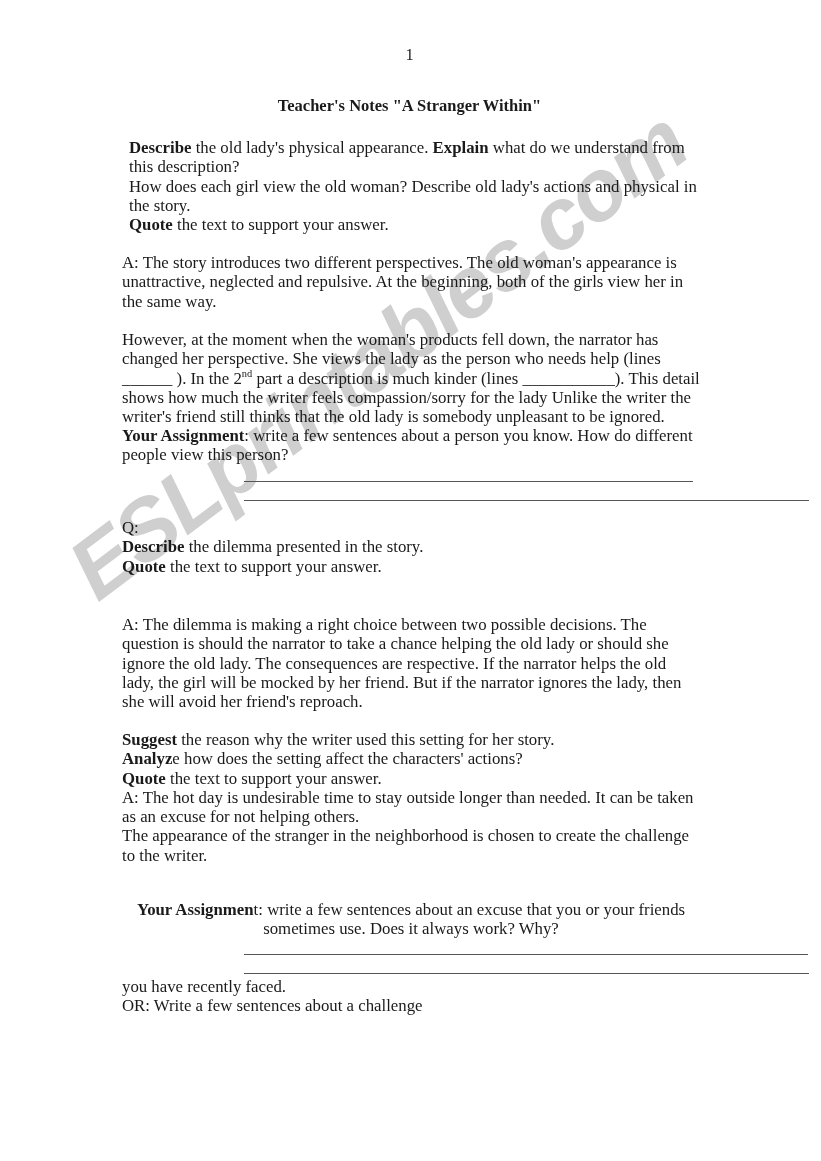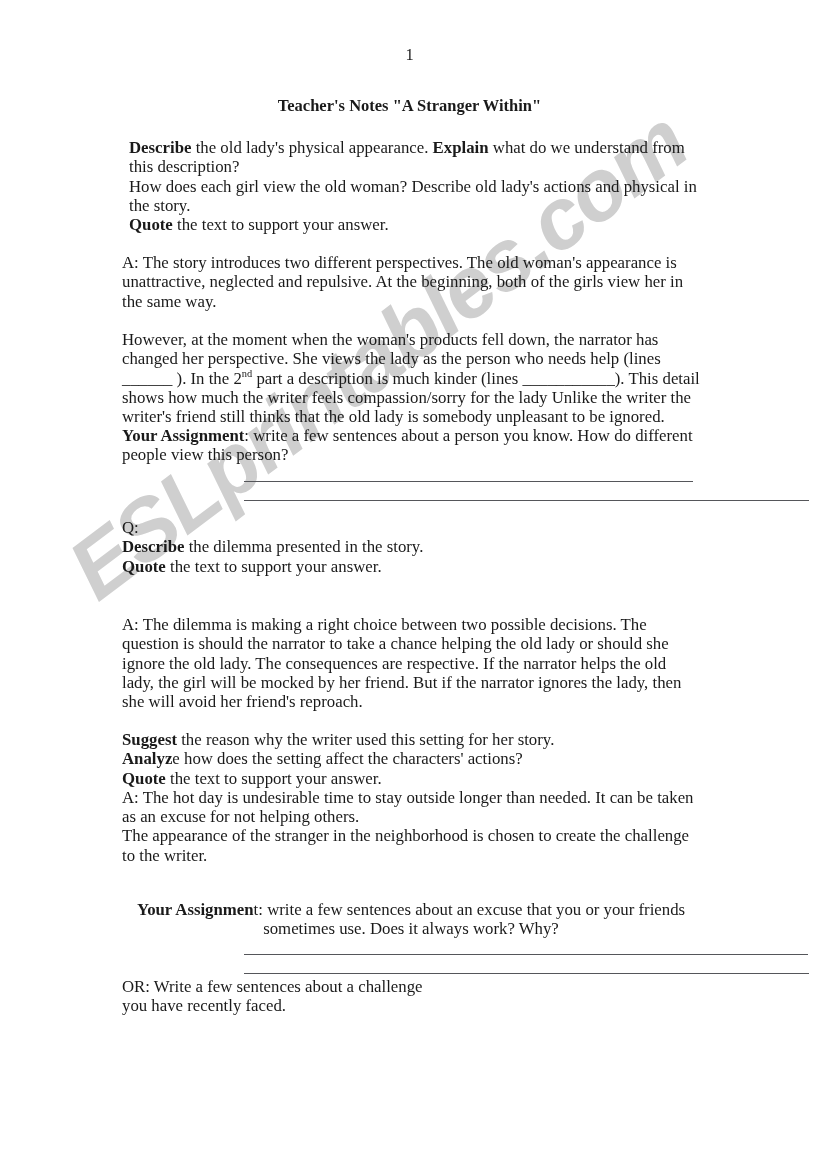--- a/index.html
+++ b/index.html
@@ -135,18 +135,18 @@
       <div>A: The hot day is undesirable time to stay outside longer than needed. It can be taken as an excuse for not helping others.</div>
       <div>The appearance of the stranger in the neighborhood is chosen to create the challenge to the writer.</div>
     </div>
 
     <div class="block wide" style="top:900px;text-align:center;"><b>Your Assignmen</b><span>t: write a few sentences about an excuse that you or your friends sometimes use. Does it always work? Why?</span></div>
 
     <div class="rule" style="left:122px; top:954px; width:564px;"></div>
     <div class="rule" style="left:122px; top:973px; width:565px;"></div>
 
     <div class="block wide" style="top:977px;">
+      <div>you have recently faced.</div>
       <div>OR: Write a few sentences about a challenge</div>
-      <div>you have recently faced.</div>
     </div>
 
   </div>
 </div>
 
 </body></html>

